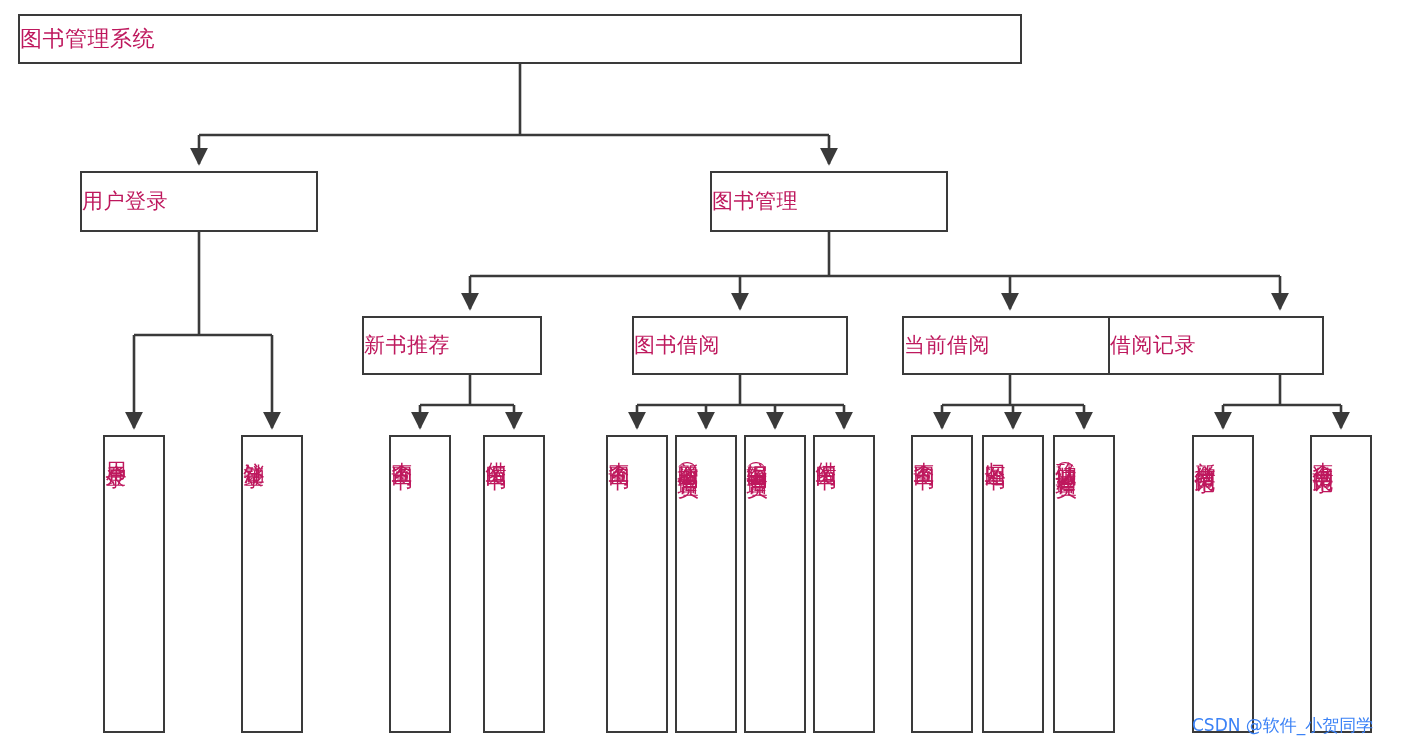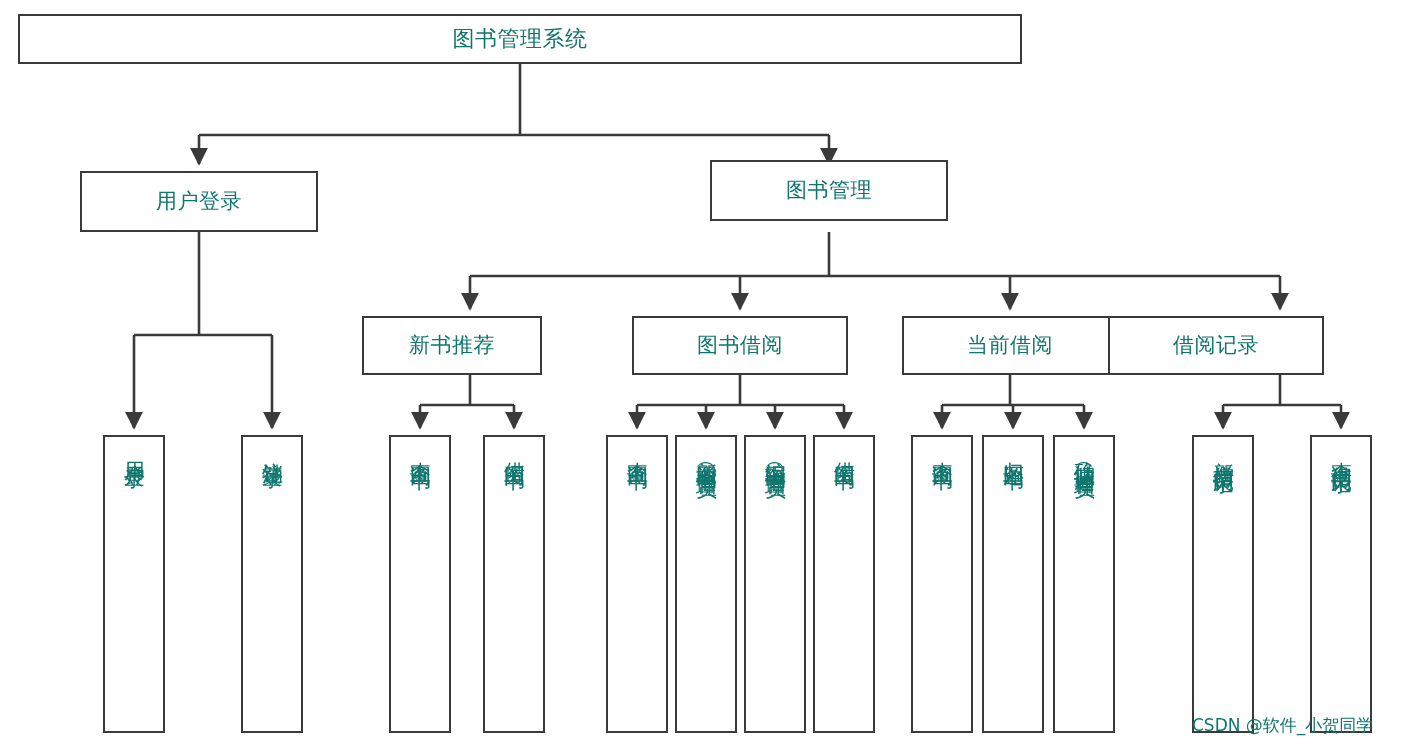--- a/index.html
+++ b/index.html
@@ -26,22 +26,21 @@
     height: 747px;
     pointer-events: none;
   }
   .node {
     position: absolute;
     box-sizing: border-box;
     border: 2.2px solid #3a3a3a;
     background: #ffffff;
     display: flex;
     align-items: center;
-    justify-content: center;
-    color: #0f766e;
+    color: #be185d;
     z-index: 2;
   }
   .node .lbl {
     display: block;
     text-align: center;
     line-height: 1.08;
     white-space: nowrap;
   }
   
   .node.horiz .lbl {
@@ -63,21 +62,21 @@
     line-height: 1;
     letter-spacing: 2.5px;
     white-space: nowrap;
     max-height: 285px;
   }
   #watermark {
     position: absolute;
     left: 1192px;
     top: 714px;
     font-size: 17px;
-    color: #0f766e;
+    color: #3b82f6;
     white-space: nowrap;
     z-index: 5;
     font-family: "DejaVu Sans", "Liberation Sans", sans-serif;
   }
 </style>
 </head>
 <body>
 
 <div id="canvas">
 
@@ -131,21 +130,21 @@
     </g>
   </svg>
 
   <div class="node horiz root" style="left:18px; top:14px; width:1004px; height:50px;">
     <span class="lbl">图书管理系统</span>
   </div>
 
   <div class="node horiz" style="left:80px; top:171px; width:238px; height:61px;">
     <span class="lbl">用户登录</span>
   </div>
-  <div class="node horiz" style="left:710px; top:160px; width:238px; height:61px;">
+  <div class="node horiz" style="left:710px; top:171px; width:238px; height:61px;">
     <span class="lbl">图书管理</span>
   </div>
 
   <div class="node horiz" style="left:362px; top:316px; width:180px; height:59px;">
     <span class="lbl">新书推荐</span>
   </div>
   <div class="node horiz" style="left:902px; top:316px; width:216px; height:59px;">
     <span class="lbl">当前借阅</span>
   </div>
   <div class="node horiz" style="left:632px; top:316px; width:216px; height:59px;">

